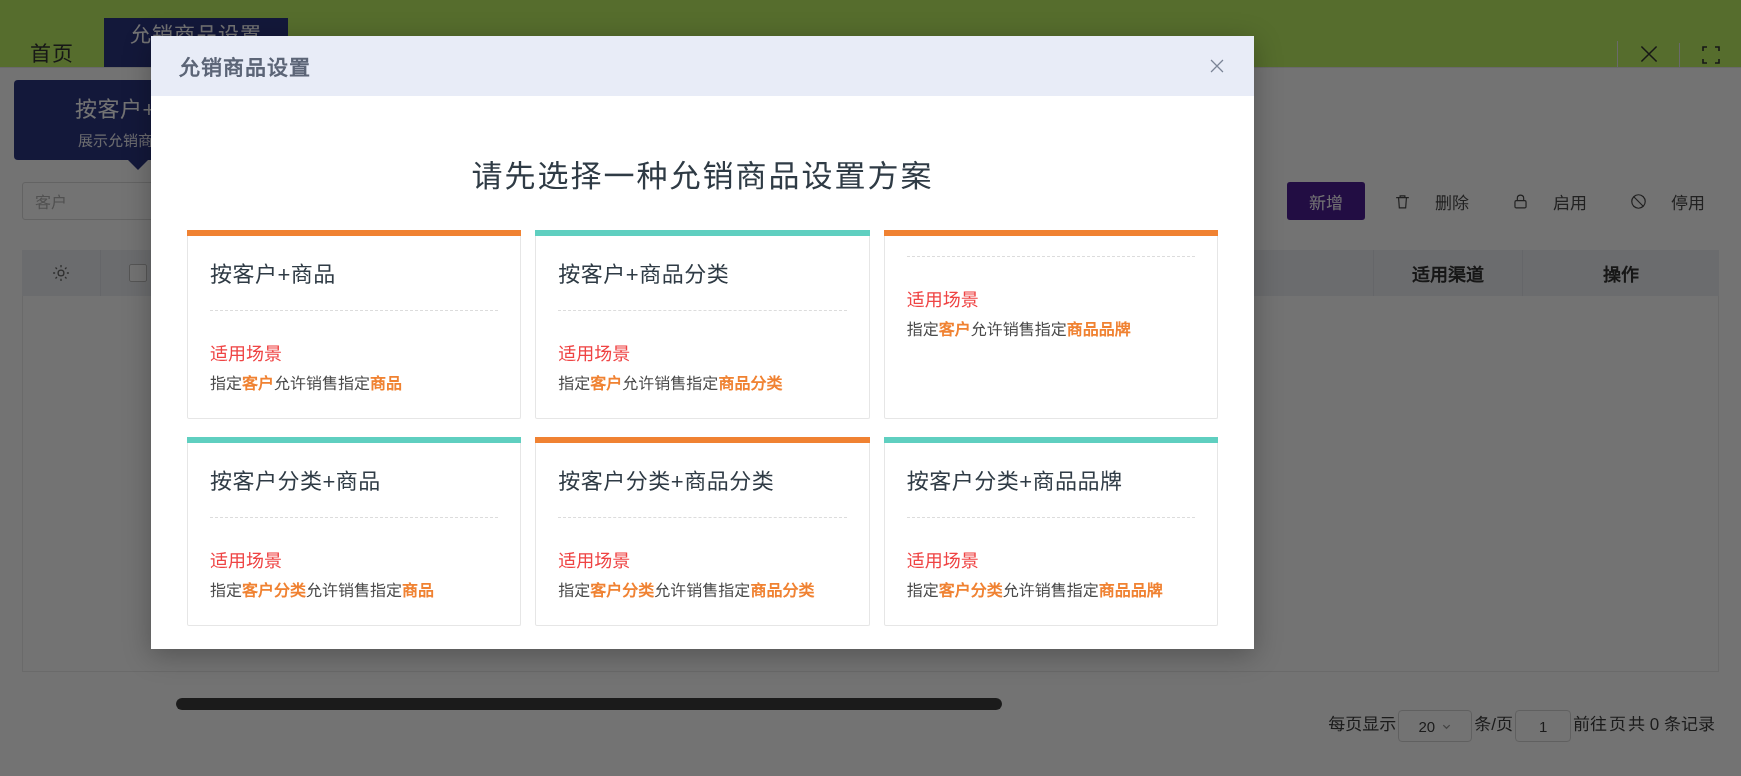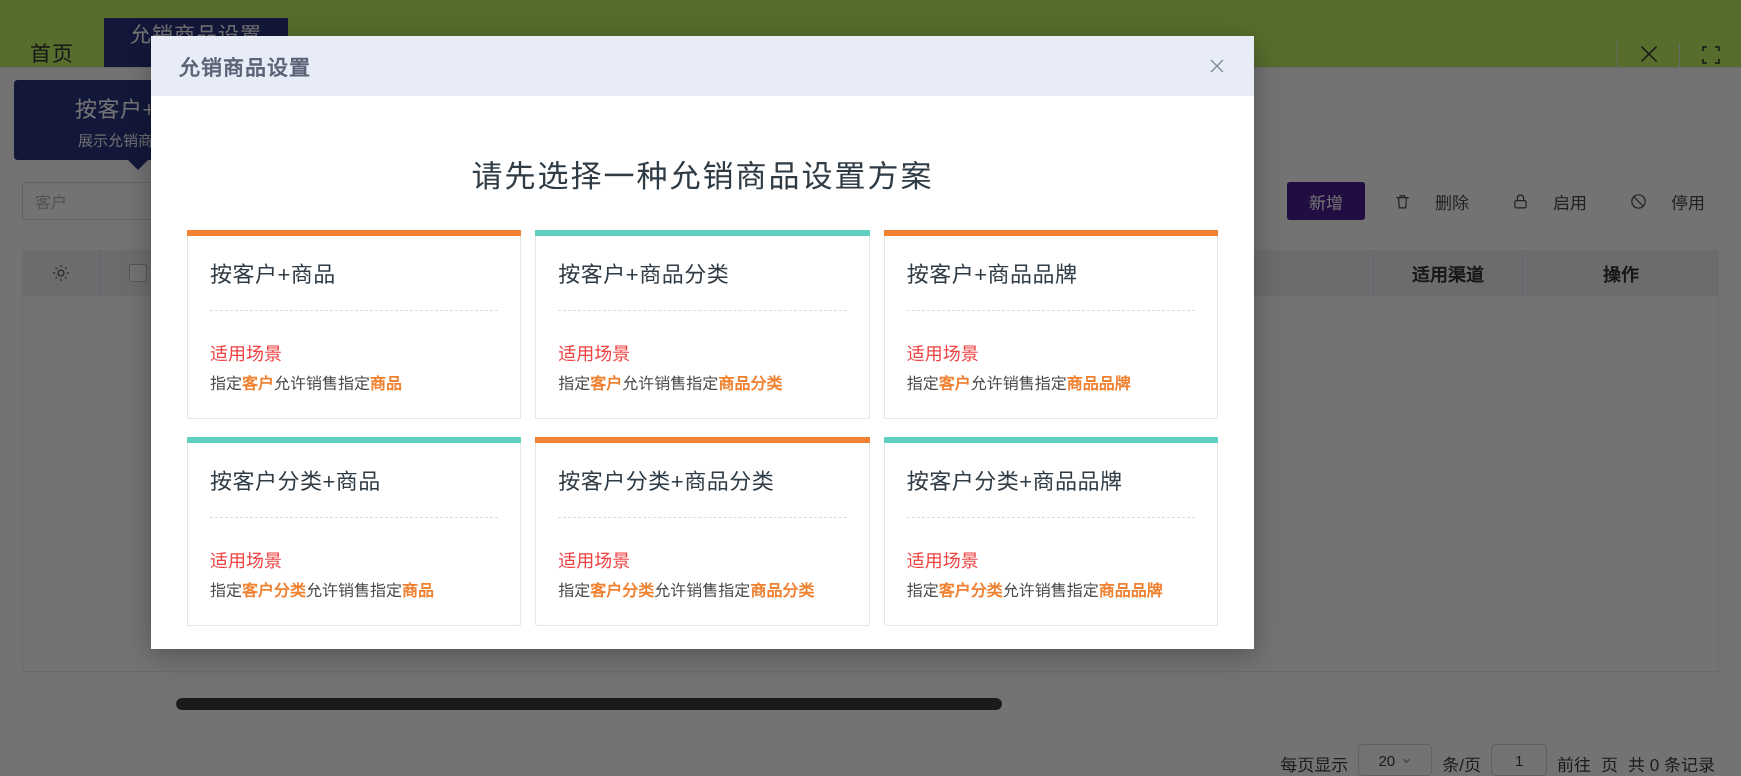--- a/index.html
+++ b/index.html
@@ -152,23 +152,23 @@
     position: absolute; left: 22px; right: 22px; bottom: 66px; height: 12px;
     background: transparent;
   }
   .h-scroll .thumb {
     position: absolute; left: 154px; width: 826px; top: 0; height: 12px;
     background: #3d3d3d; border-radius: 6px;
   }
 
   
   .pagination {
-    position: absolute; left: 0; right: 0; bottom: 0; height: 58px;
-    display: flex; align-items: flex-end; justify-content: flex-end;
-    gap: 10px; padding: 0 26px;
+    position: absolute; left: 0; right: 0; bottom: 8px; height: 58px;
+    display: flex; align-items: flex-start; justify-content: flex-end;
+    gap: 2px; padding: 0 26px;
     font-size: 17px; color: #3c3c3c;
   }
   .pg-box {
     height: 32px; min-width: 74px;
     border: 1px solid #d5d5d5; border-radius: 4px;
     background: #fff;
     display: flex; align-items: center; justify-content: center;
     gap: 6px; padding: 0 10px; font-size: 15px;
   }
   .pg-box.small { min-width: 56px; }
@@ -419,21 +419,20 @@
       <div class="opt-card">
         <div class="accent" style="background: rgb(95, 207, 192);"></div>
         <div class="opt-title">按客户+商品分类</div>
         <div class="opt-rule"></div>
         <div class="opt-label">适用场景</div>
         <div class="opt-desc"><span>指定</span><span class="hl">客户</span><span>允许销售指定</span><span class="hl">商品分类</span></div>
       </div>
 
       <div class="opt-card">
         <div class="accent" style="background: rgb(240, 130, 50);"></div>
-        <div class="opt-title">按客户+商品品牌</div>
         <div class="opt-rule"></div>
         <div class="opt-label">适用场景</div>
         <div class="opt-desc"><span>指定</span><span class="hl">客户</span><span>允许销售指定</span><span class="hl">商品品牌</span></div>
       </div>
 
       <div class="opt-card">
         <div class="accent" style="background: rgb(95, 207, 192);"></div>
         <div class="opt-title">按客户分类+商品</div>
         <div class="opt-rule"></div>
         <div class="opt-label">适用场景</div>

